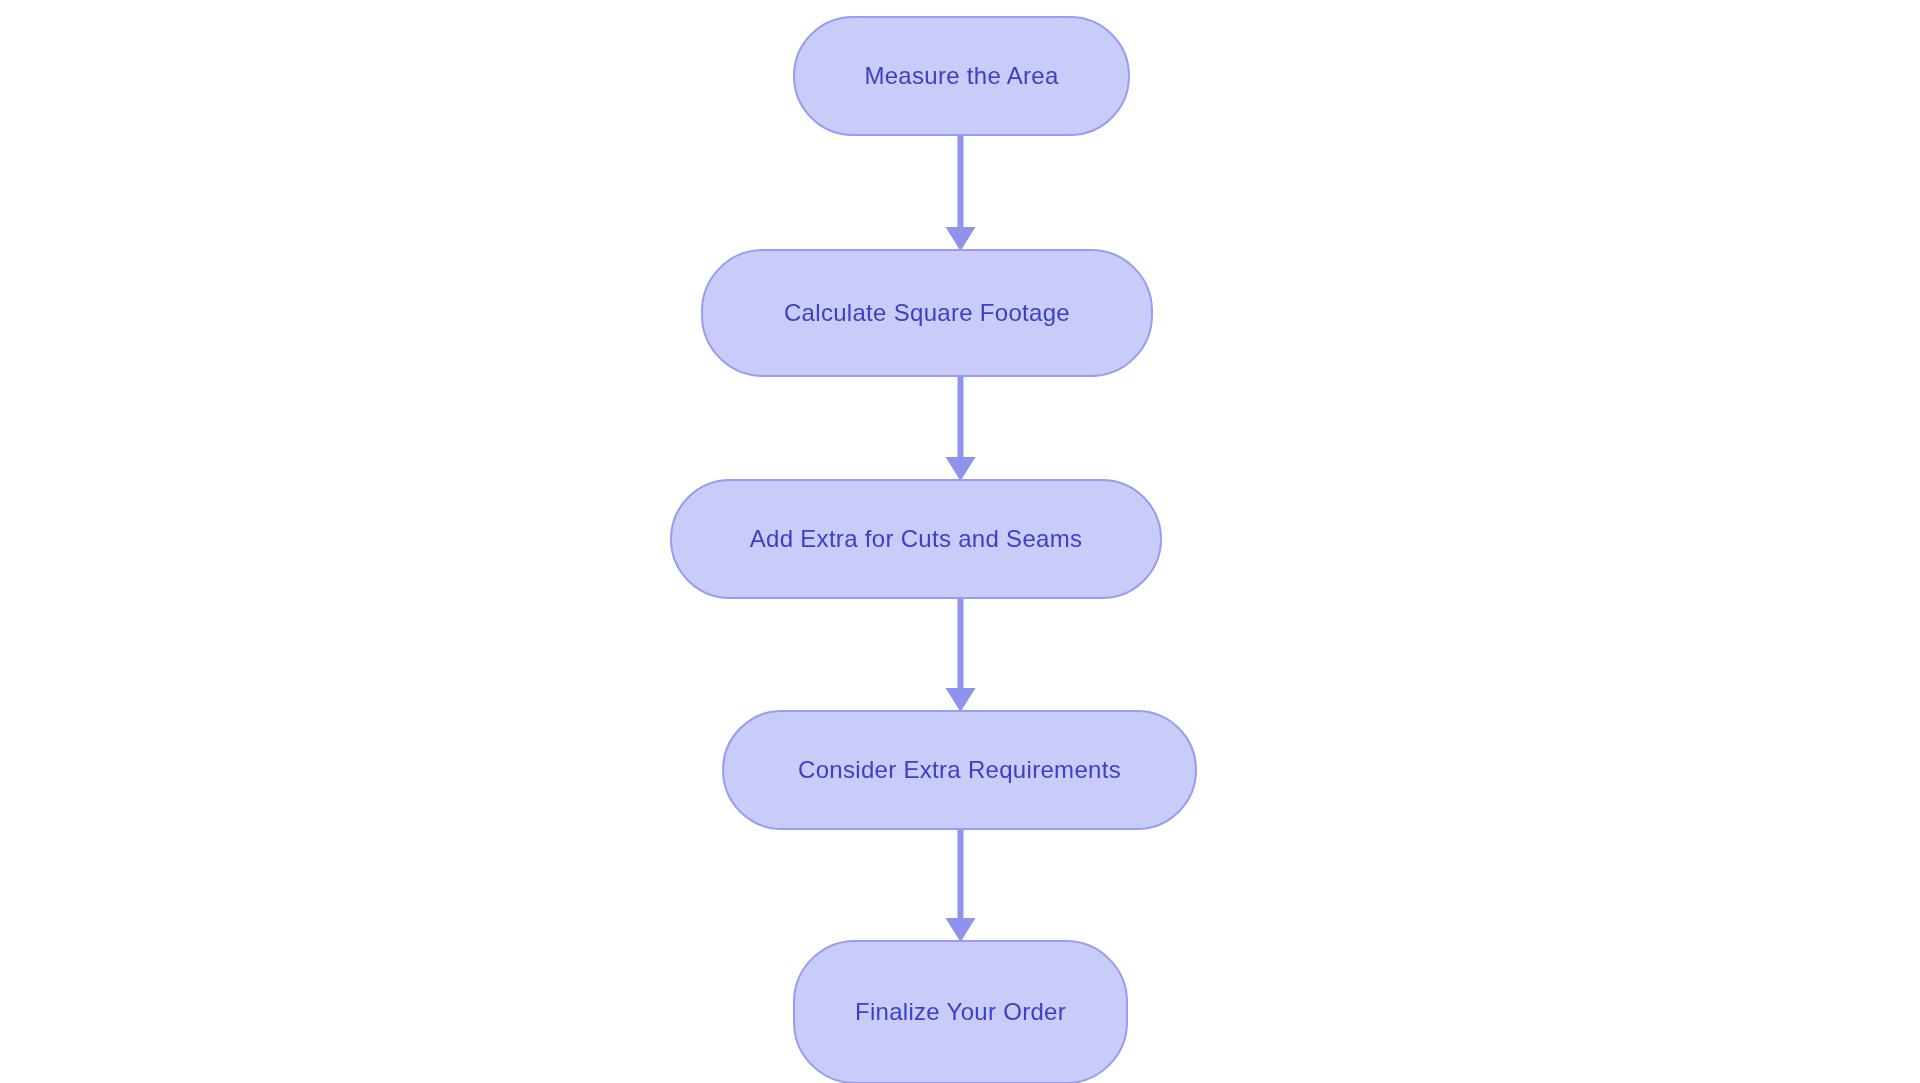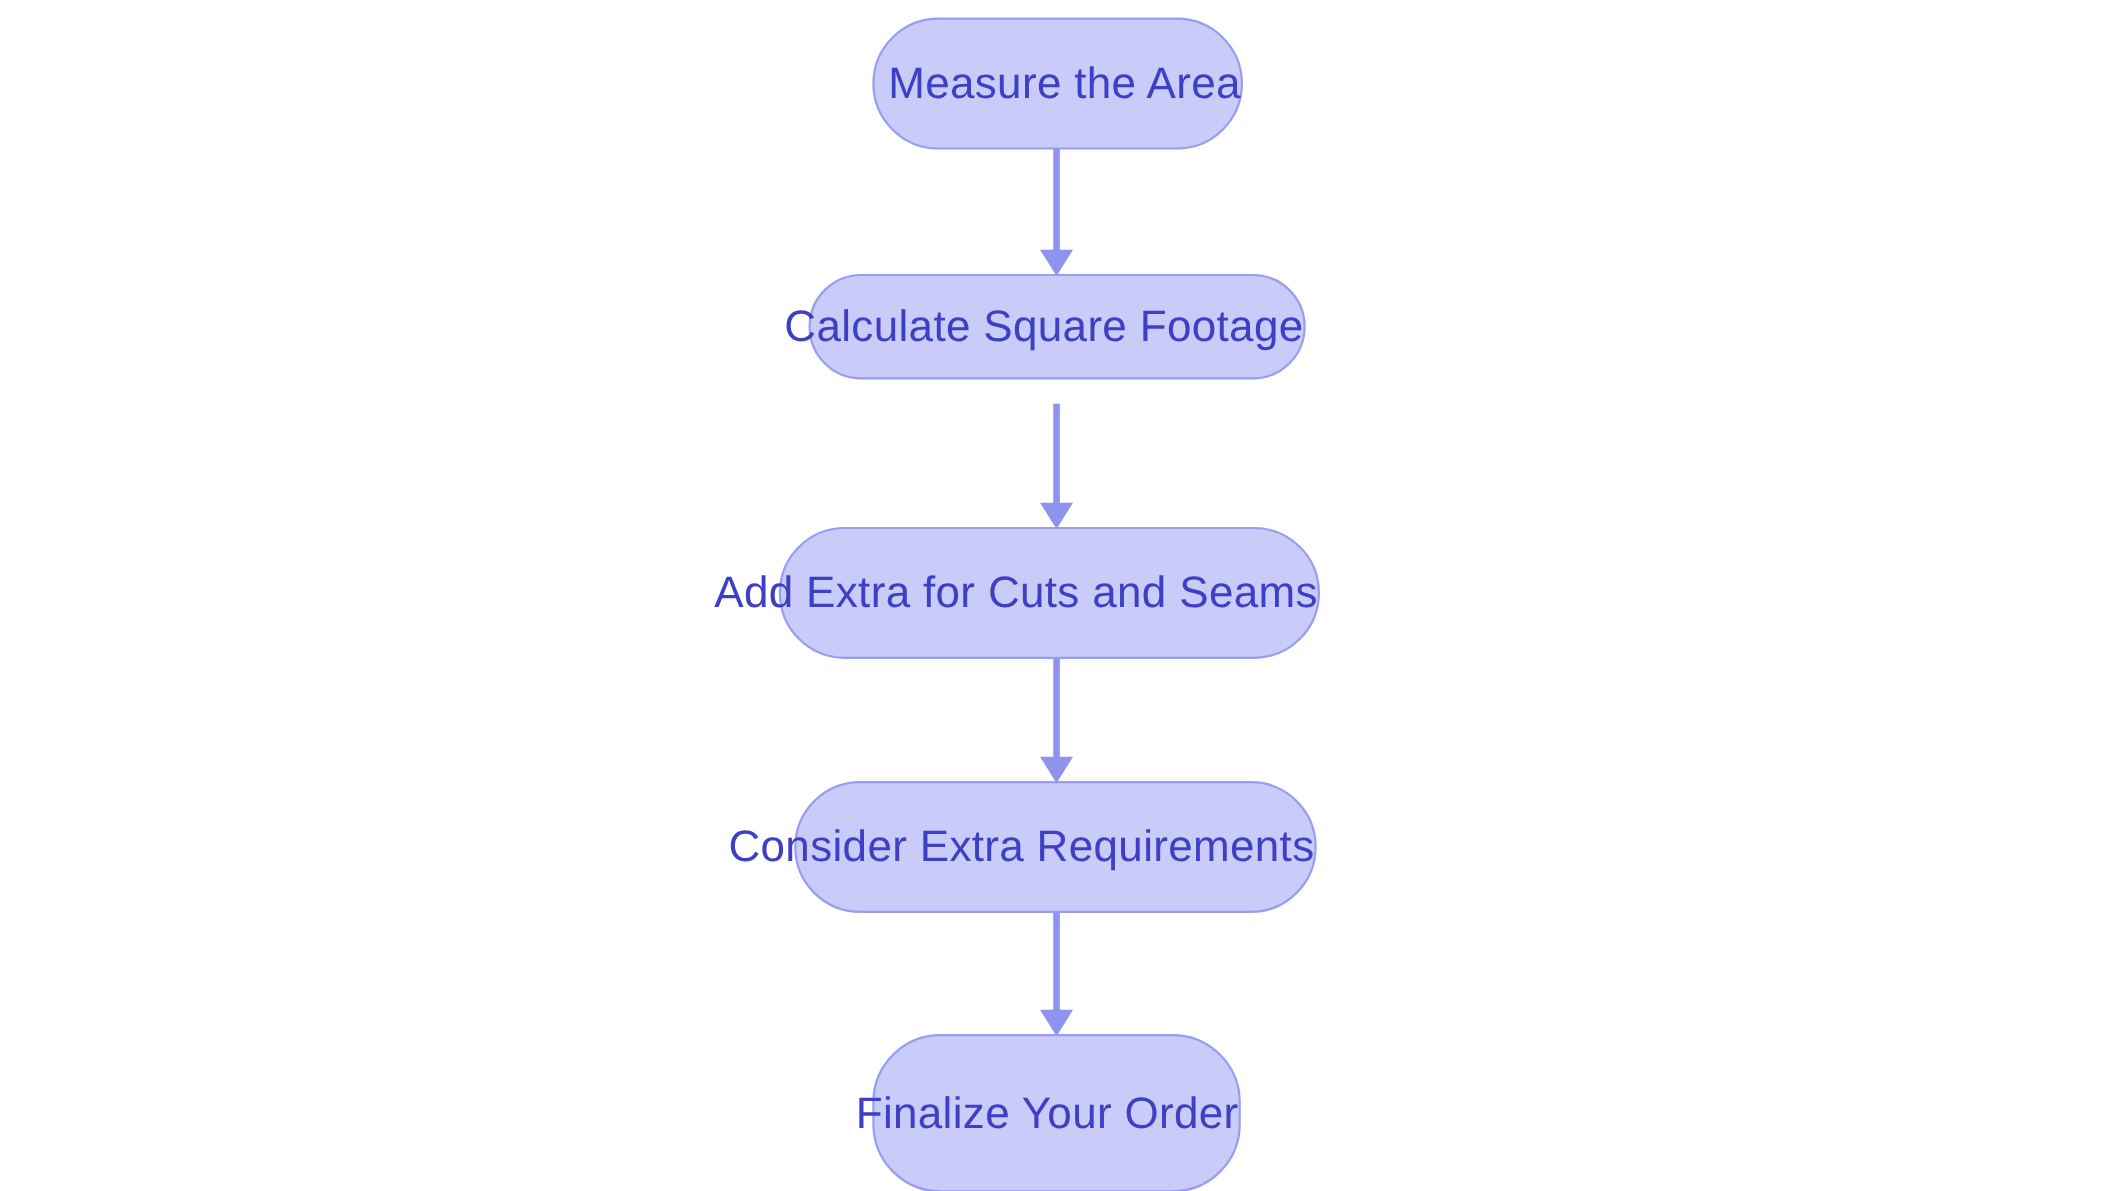--- a/index.html
+++ b/index.html
@@ -34,34 +34,34 @@
     stroke: var(--arrow);
     stroke-width: 6;
   }
   .edge-head {
     fill: var(--arrow);
   }
   .flow-node {
     position: absolute;
     display: flex;
     align-items: center;
-    justify-content: flex-end;
+    justify-content: center;
     background: var(--node-fill);
     border: 2px solid var(--node-border);
     border-radius: 62px;
     color: var(--node-text);
-    font-size: 40px;
+    font-size: 24px;
     letter-spacing: 0.3px;
     text-align: center;
     white-space: nowrap;
   }
   
   .n0 { left: 793px; top: 16px;  width: 337px; height: 120px; }
-  .n1 { left: 735px; top: 249px; width: 452px; height: 96px; }
-  .n2 { left: 708px; top: 479px; width: 492px; height: 120px; }
+  .n1 { left: 701px; top: 249px; width: 452px; height: 128px; }
+  .n2 { left: 670px; top: 479px; width: 492px; height: 120px; }
   .n3 { left: 722px; top: 710px; width: 475px; height: 120px; }
   .n4 { left: 793px; top: 940px; width: 335px; height: 144px; }
 </style>
 </head>
 <body>
 
 <div class="canvas">
 
   <svg id="edges-svg" class="edges-svg" viewBox="0 0 1920 1083">
       <g>

